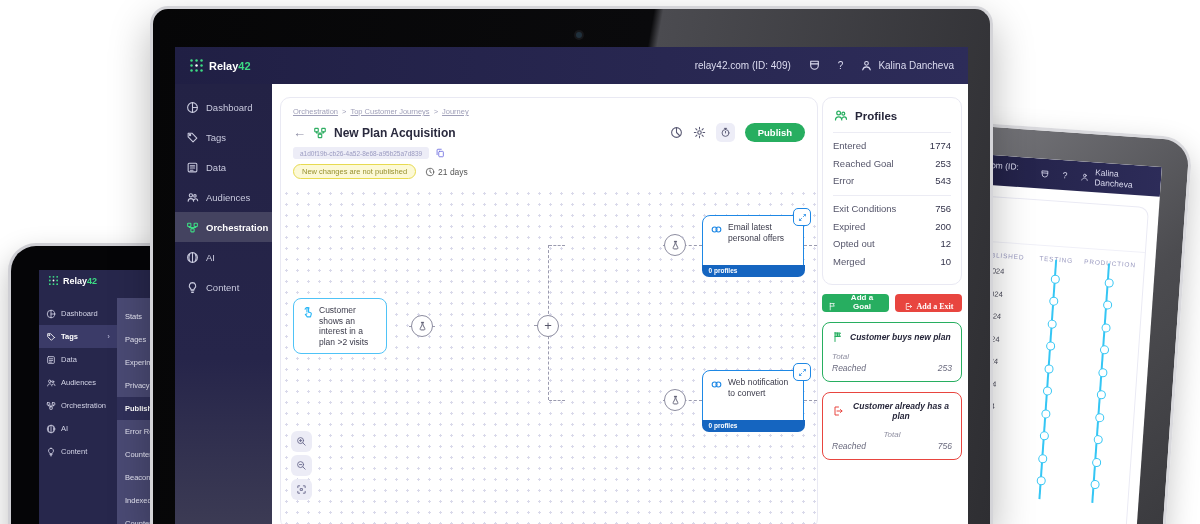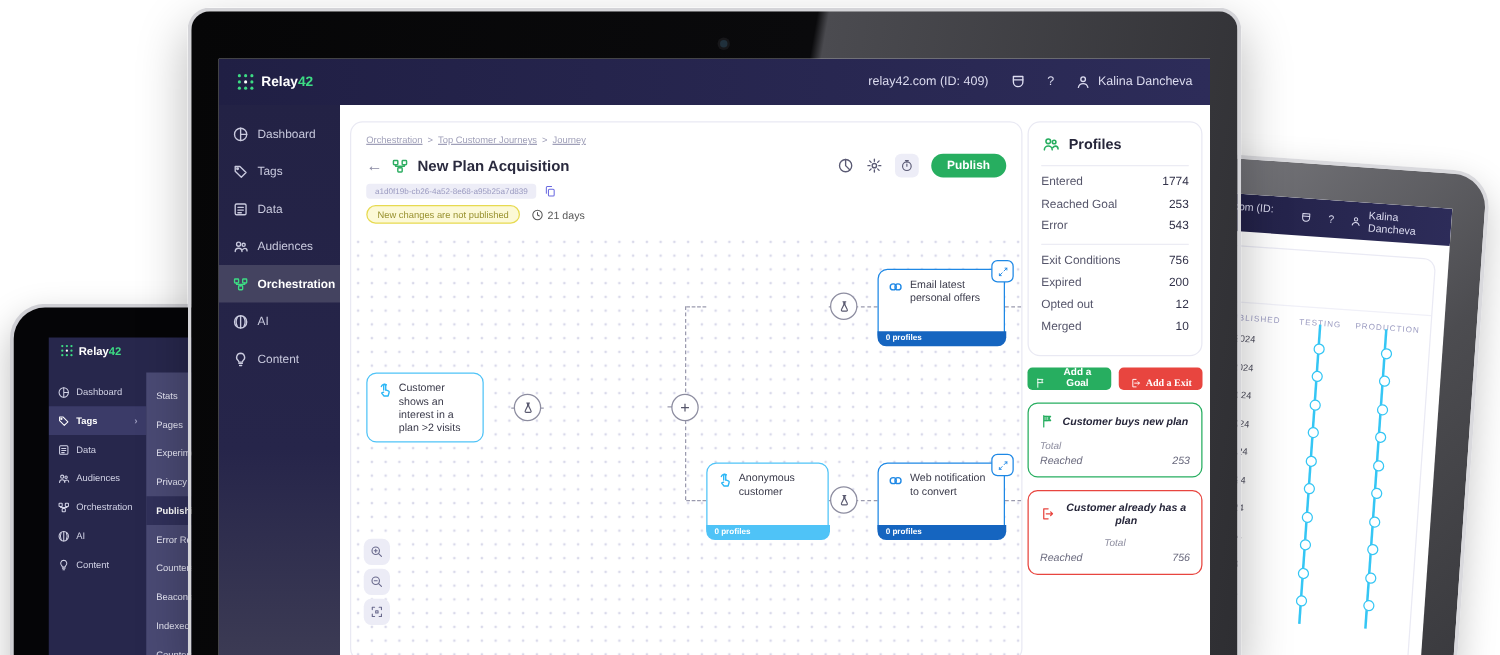--- a/index.html
+++ b/index.html
@@ -598,31 +598,20 @@
                 <span class="txt">Email latest personal offers</span>
                   </div>
                 <div class="pbar b">0 profiles</div>
                 <div class="expand">
                     <svg class="ic" viewBox="0 0 24 24">
                       <path d="M14 10l6-6M20 8V4h-4M10 14l-6 6M4 16v4h4"></path>
                     </svg>
                   </div>
               </div>
 
-              <div class="node cyan" style="left:284px;top:182px;width:98px;height:61px">
-                <div class="body">
-                    <svg class="nic ic" viewBox="0 0 24 24">
-                      <path d="M11 11V4.5a1.5 1.5 0 013 0V11"></path>
-                      <path d="M14 11l3.8 1.3a2 2 0 011.2 2.5L17.5 20h-6L8 15.5l3-1.2"></path>
-                      <path d="M7.5 6a5 5 0 017.5-2.5"></path>
-                    </svg>
-                <span class="txt">Anonymous customer</span>
-                  </div>
-                <div class="pbar c">0 profiles</div>
-              </div>
 
               <div class="ccircle" style="left:383px;top:201px">
                   <svg class="ic" viewBox="0 0 24 24">
                     <path d="M9.5 3h5M11 3v5.5l-4 8A2 2 0 008.8 19.5h6.4a2 2 0 001.8-3l-4-8V3"></path>
                   </svg>
                 </div>
 
               <div class="node blue" style="left:421px;top:182px;width:102px;height:61px">
                 <div class="body">
                     <svg class="nic ic" viewBox="0 0 24 24">

